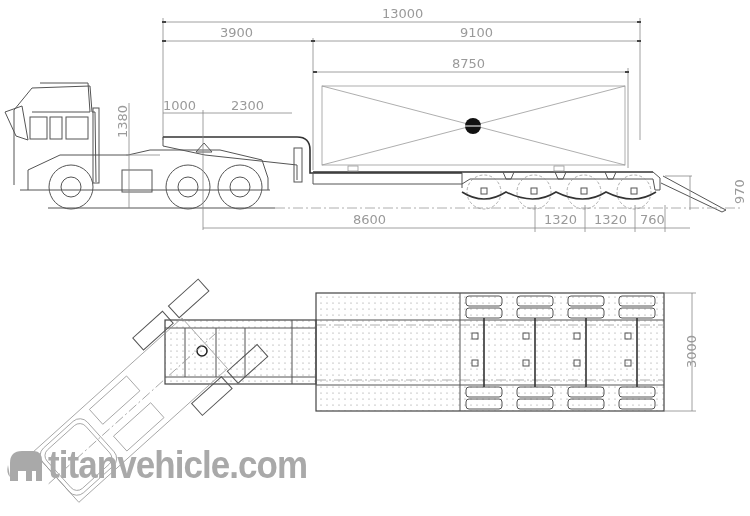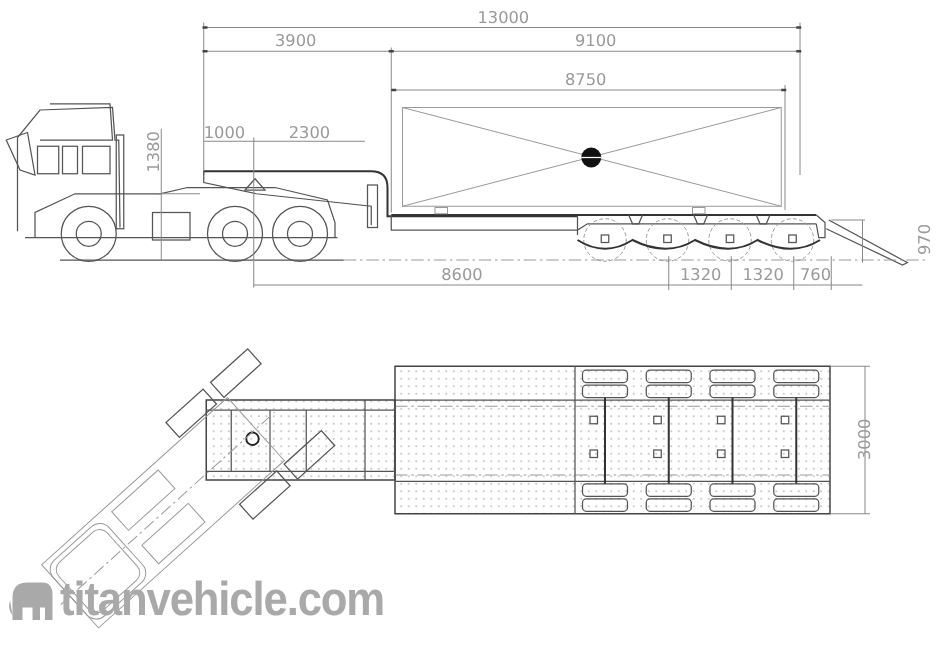--- a/index.html
+++ b/index.html
@@ -4,21 +4,21 @@
 <style>
   html, body { margin:0; padding:0; background:#ffffff; }
   body { width:750px; height:516px; overflow:hidden; position:relative; font-family:"Liberation Sans", sans-serif; }
   #drawing { position:absolute; left:0; top:0; width:750px; height:516px; }
   .dimtxt { font-family:"DejaVu Sans", sans-serif; font-size:13px; fill:#9a9a9a; }
   .ln { stroke:#555; fill:none; stroke-width:1; }
   .lnl { stroke:#999; fill:none; stroke-width:0.8; }
   .lnb { stroke:#333; fill:none; stroke-width:1.6; }
   .dim { stroke:#888; stroke-width:0.8; fill:none; }
   .cl { stroke:#999; stroke-width:0.8; stroke-dasharray:10 3 2 3; fill:none; }
-  .wm { position:absolute; left:6px; top:458px; height:44px; display:flex; align-items:center; }
+  .wm { position:absolute; left:6px; top:443px; height:44px; display:flex; align-items:center; }
   .wm-text { font-family:"Liberation Sans", sans-serif; font-weight:bold; font-size:38px; color:#a9a9a9; letter-spacing:-1px; transform:scaleX(0.92); transform-origin:left center; margin-left:4px; }
 </style>
 </head>
 <body>
 
 <svg id="drawing" viewBox="0 0 750 516" xmlns="http://www.w3.org/2000/svg">
 
   <g>
 
     <g>

